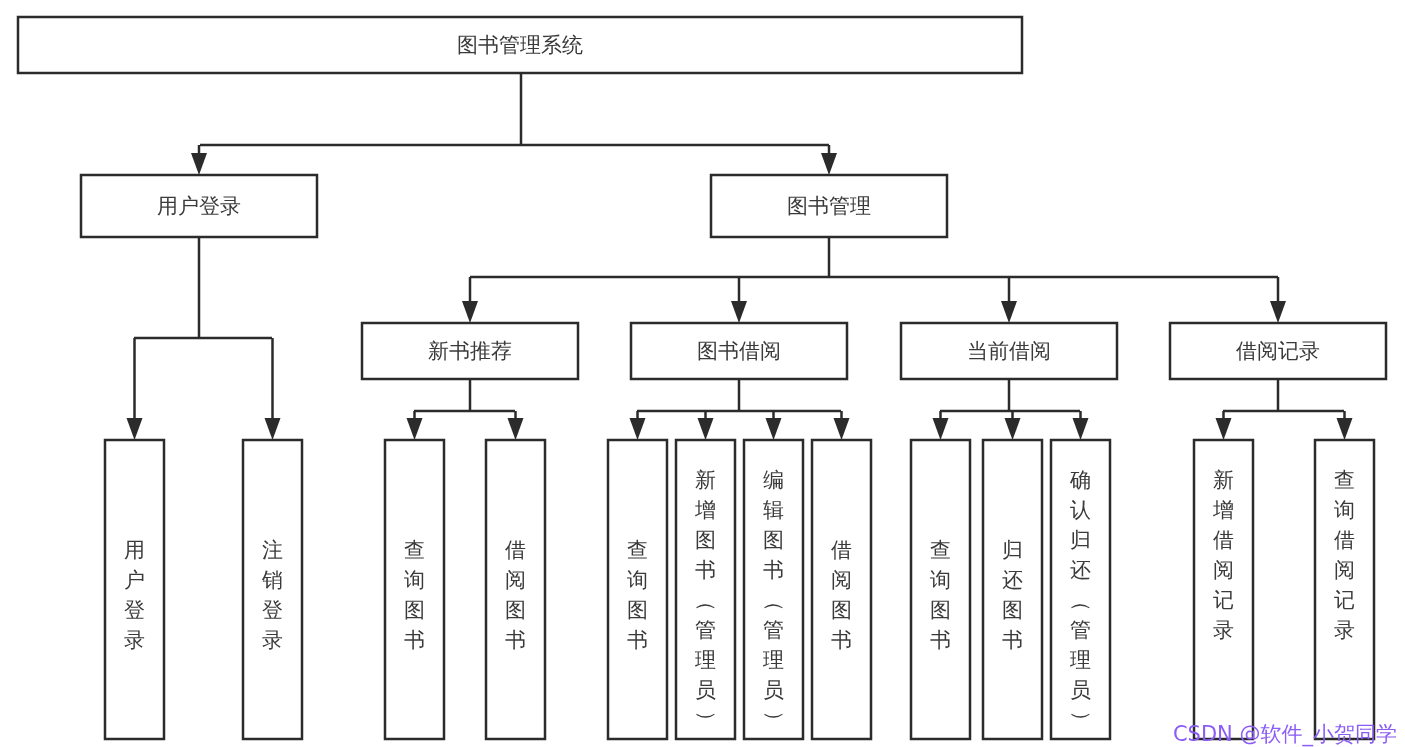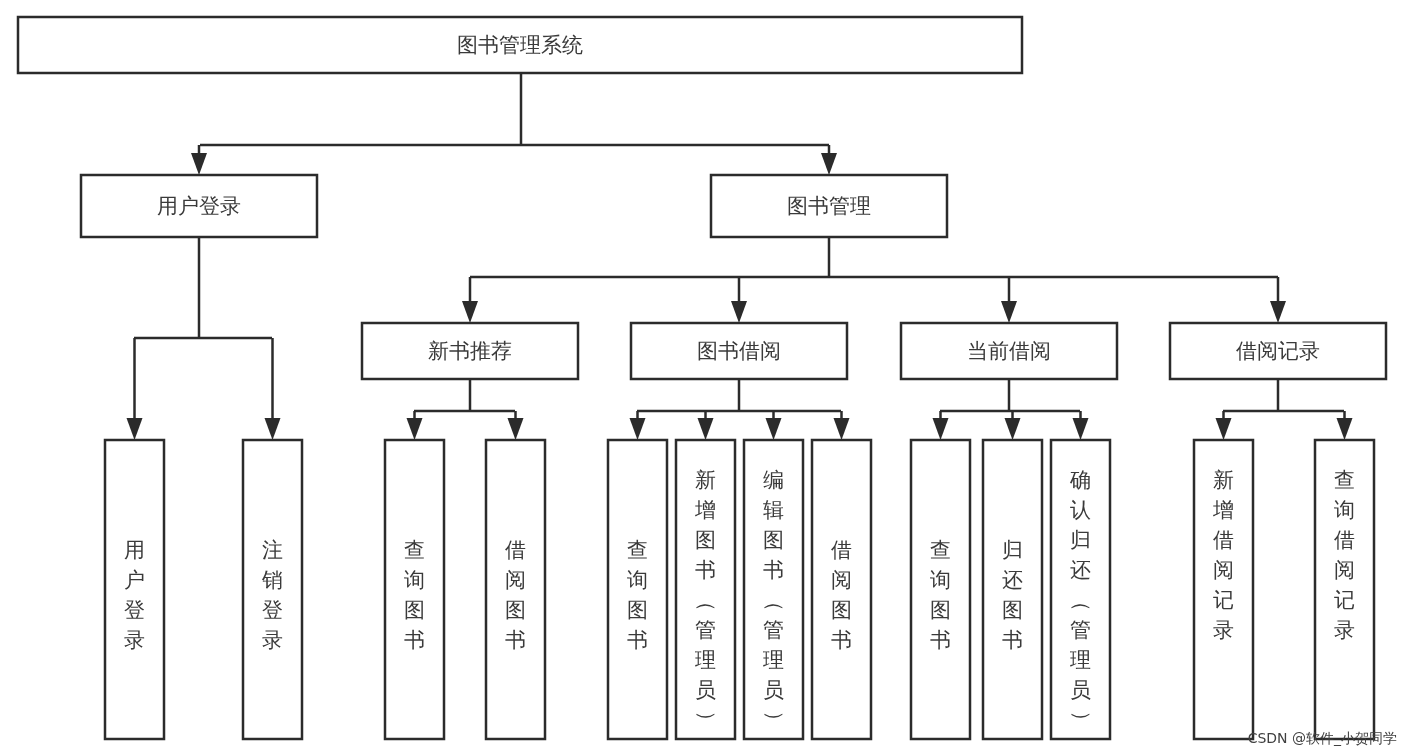--- a/index.html
+++ b/index.html
@@ -48,22 +48,22 @@
     dominant-baseline: middle;
   }
   .label-h {
     font-size: 21px;
   }
   .watermark {
     position: absolute;
     right: 8px;
     bottom: 4px;
     font-family: "DejaVu Sans", "Liberation Sans", sans-serif;
-    font-size: 14px;
-    color: #404040;
+    font-size: 21px;
+    color: #8b5cf6;
     white-space: nowrap;
     pointer-events: none;
   }
 </style>
 </head>
 <body>
 
 <div id="diagram-root">
   <svg class="diagram" viewBox="0 0 1405 747" xmlns="http://www.w3.org/2000/svg">
     <g id="connector-layer">

